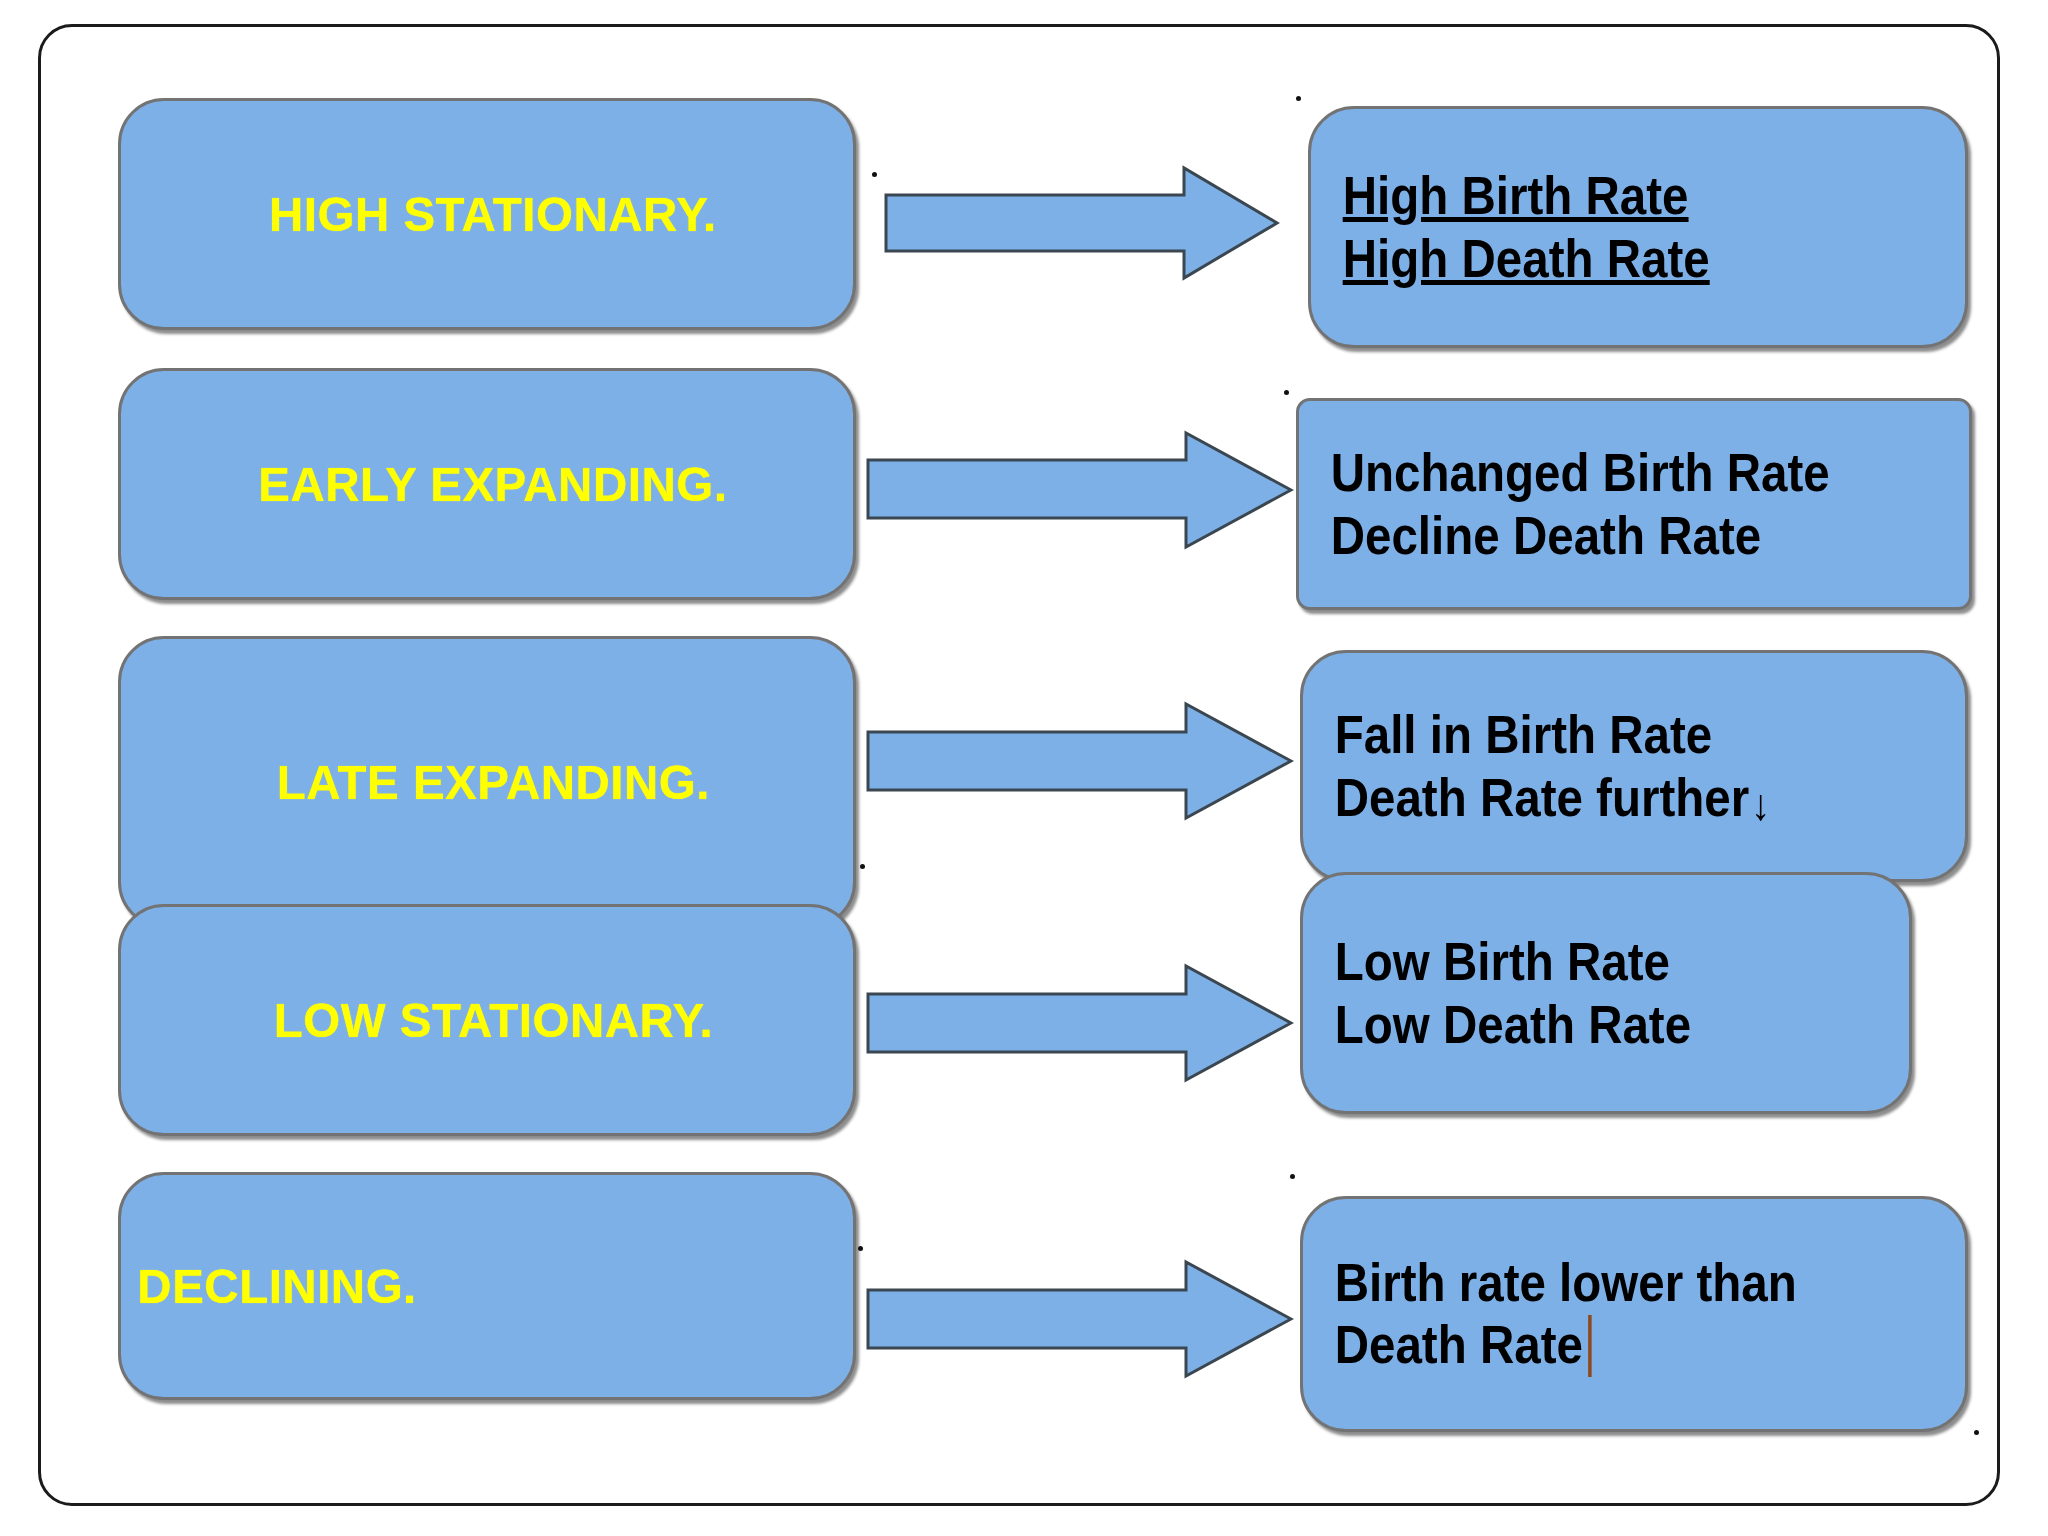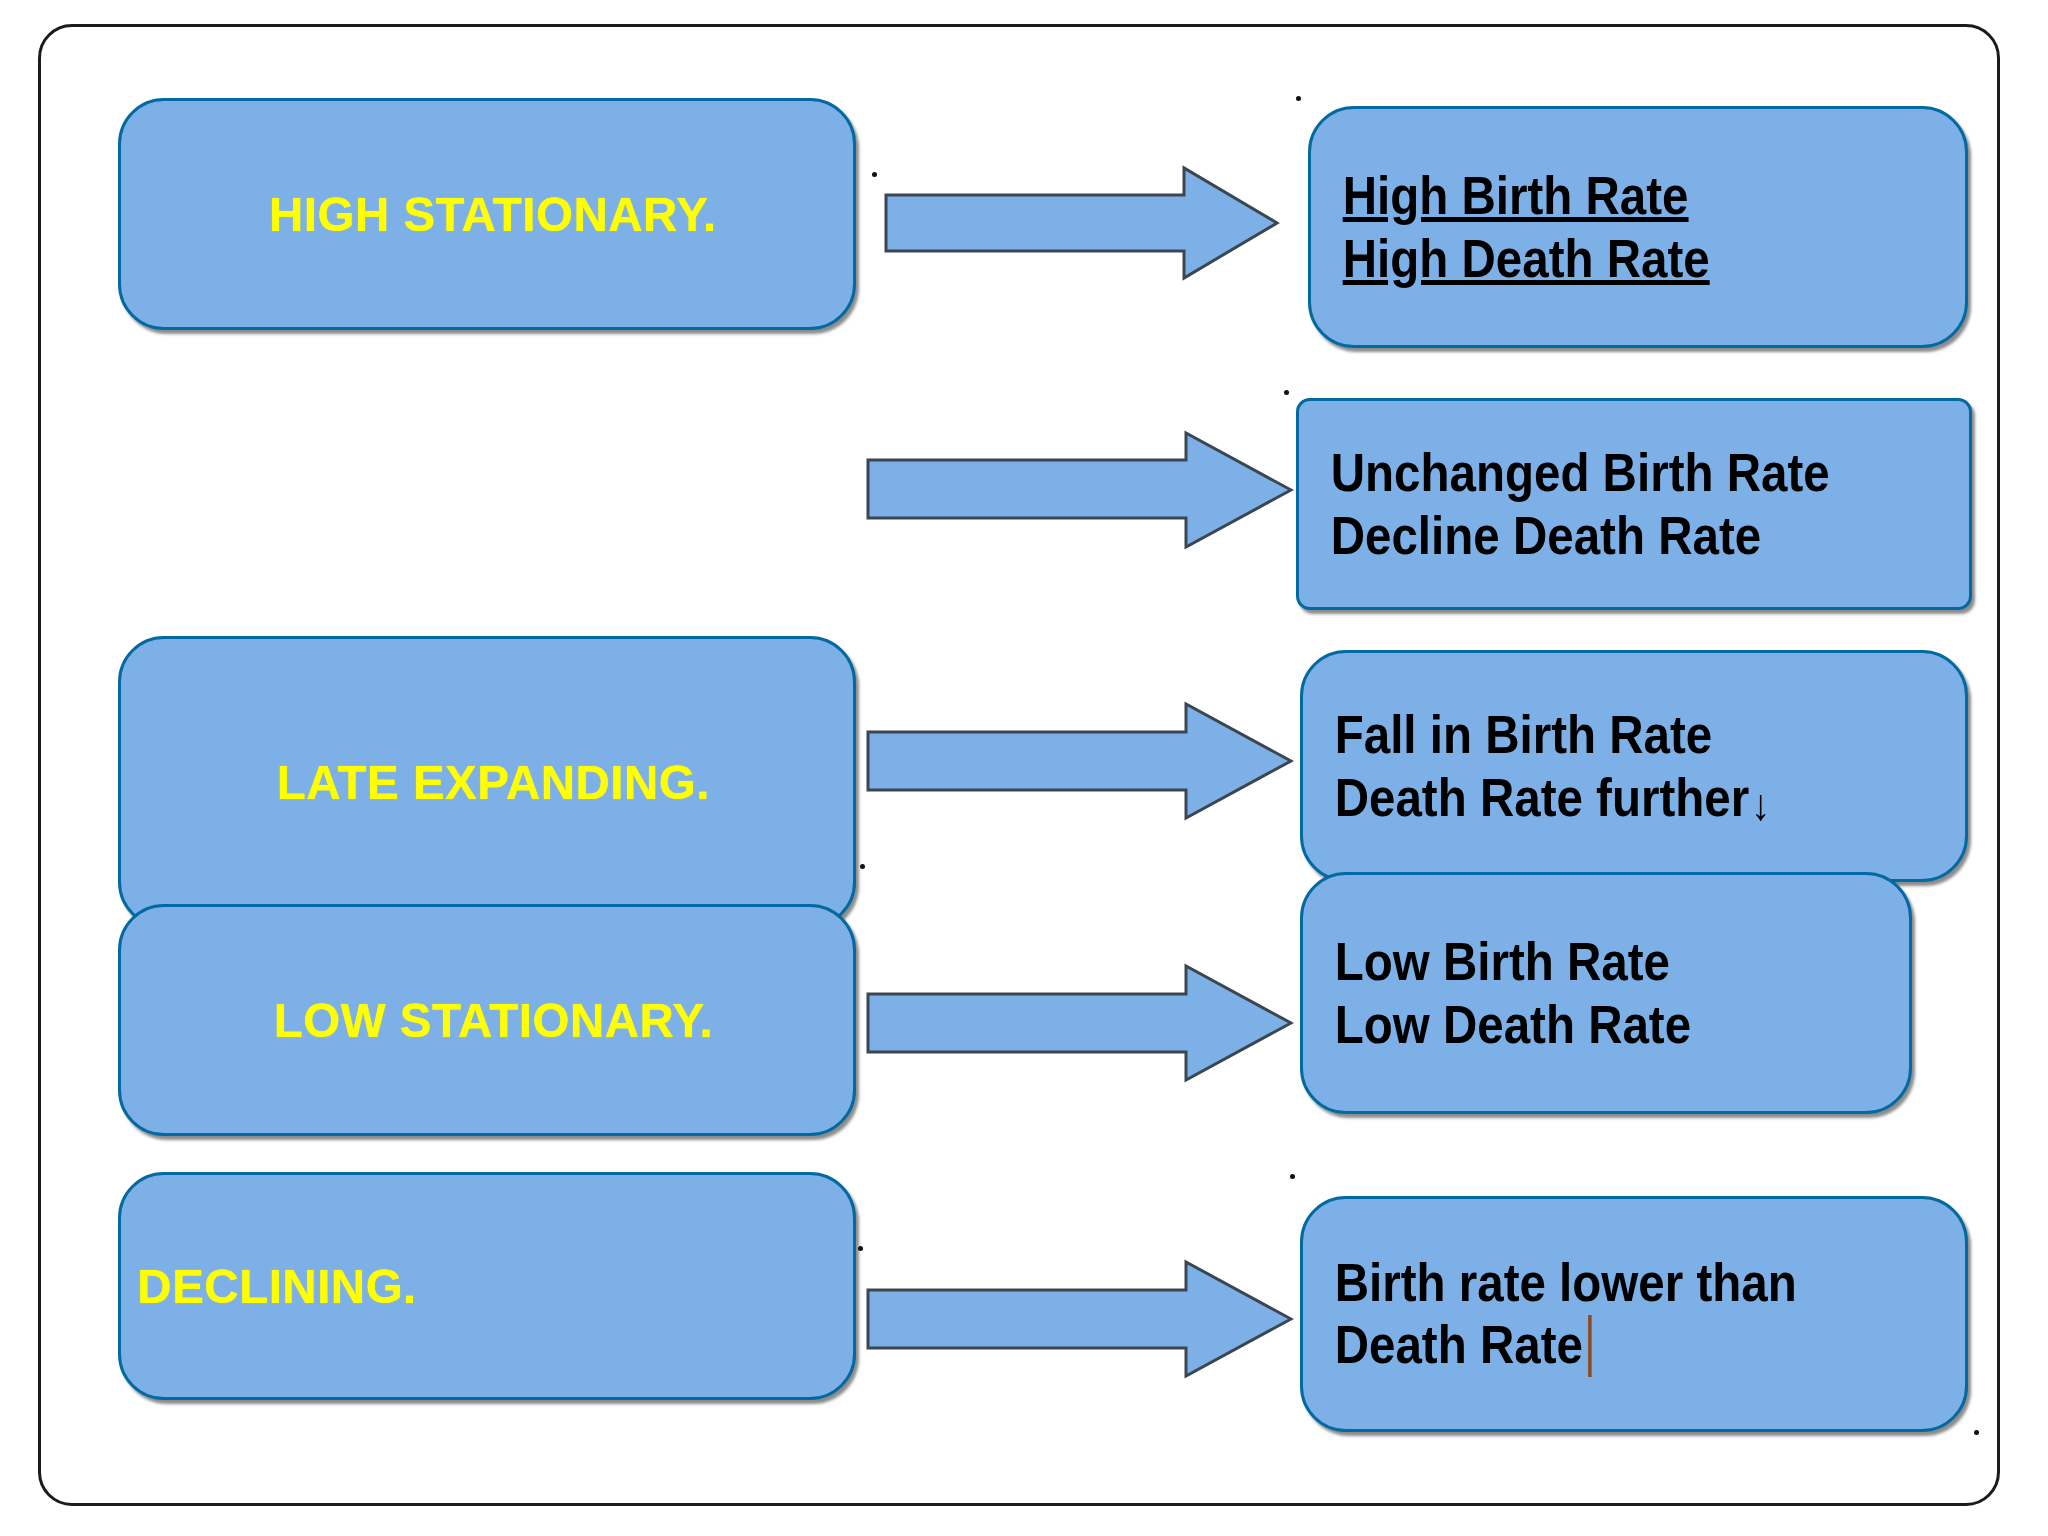--- a/index.html
+++ b/index.html
@@ -31,21 +31,21 @@
     left: 0;
     top: 0;
     width: 2048px;
     height: 1536px;
   }
 
   
   .rbox {
     position: absolute;
     background: #7eb0e8;
-    border: 3px solid #0369a1;
+    border: 3px solid #737373;
     border-radius: 46px;
     box-sizing: border-box;
     box-shadow: 3px 4px 3px rgba(0,0,0,0.45);
     display: flex;
     align-items: center;
   }
   .rbox.left {
     justify-content: center;
   }
   .rbox.right {
@@ -140,20 +140,25 @@
     </svg>
   </div>
   <div class="dot" style="left:872px;top:172px;"></div>
 
   <div class="rbox right" style="left:1308px; top:106px; width:660px; height:242px;text-decoration:underline;">
     <div class="rate-line">High Birth Rate</div>
     <div class="rate-line">High Death Rate</div>
   </div>
   <div class="dot" style="left:1296px;top:96px;"></div>
 
+  <div class="rbox left" style="left:118px; top:368px; width:738px; height:232px;">
+    <div class="left-inner">
+      <span class="stage-label">EARLY EXPANDING.</span>
+    </div>
+  </div>
 
   <div class="blockarrow" style="left:866px; top:430px; width:428px; height:120px;">
     <svg width="428" height="120" viewBox="0 0 428 120">
       <polygon points="2,30 320,30 320,3 425,60 320,117 320,88 2,88" fill="#7eb0e8" stroke="#3a4650" stroke-width="3"></polygon>
     </svg>
   </div>
 
   <div class="rbox right" style="left:1296px; top:398px; width:676px; height:212px; border-radius:14px;">
     <div class="rate-line">Unchanged Birth Rate</div>
     <div class="rate-line">Decline Death Rate</div>

